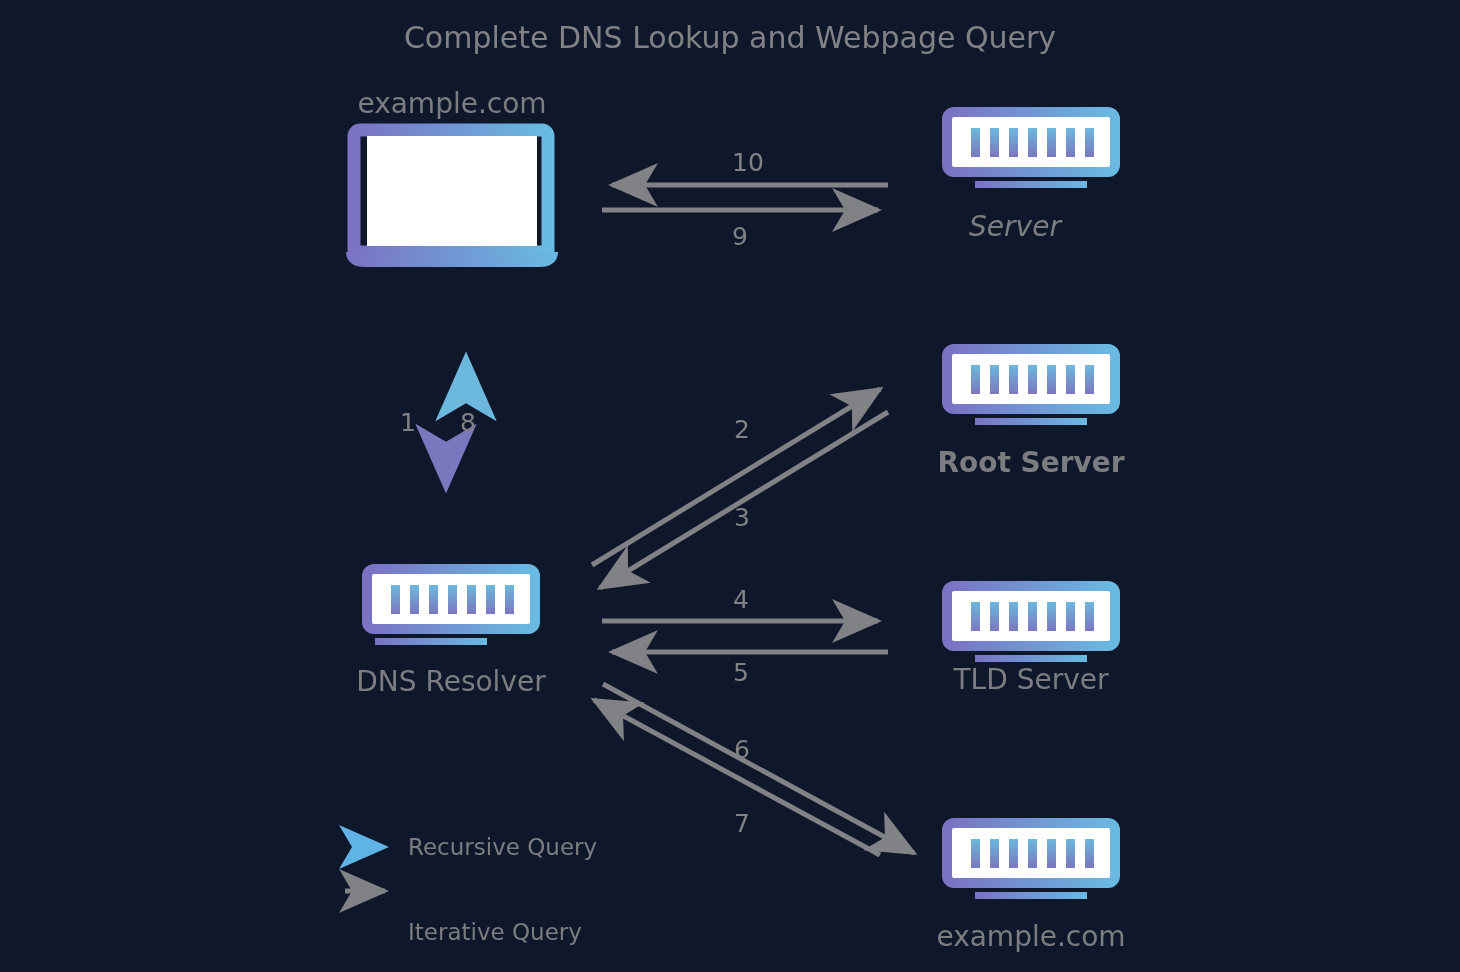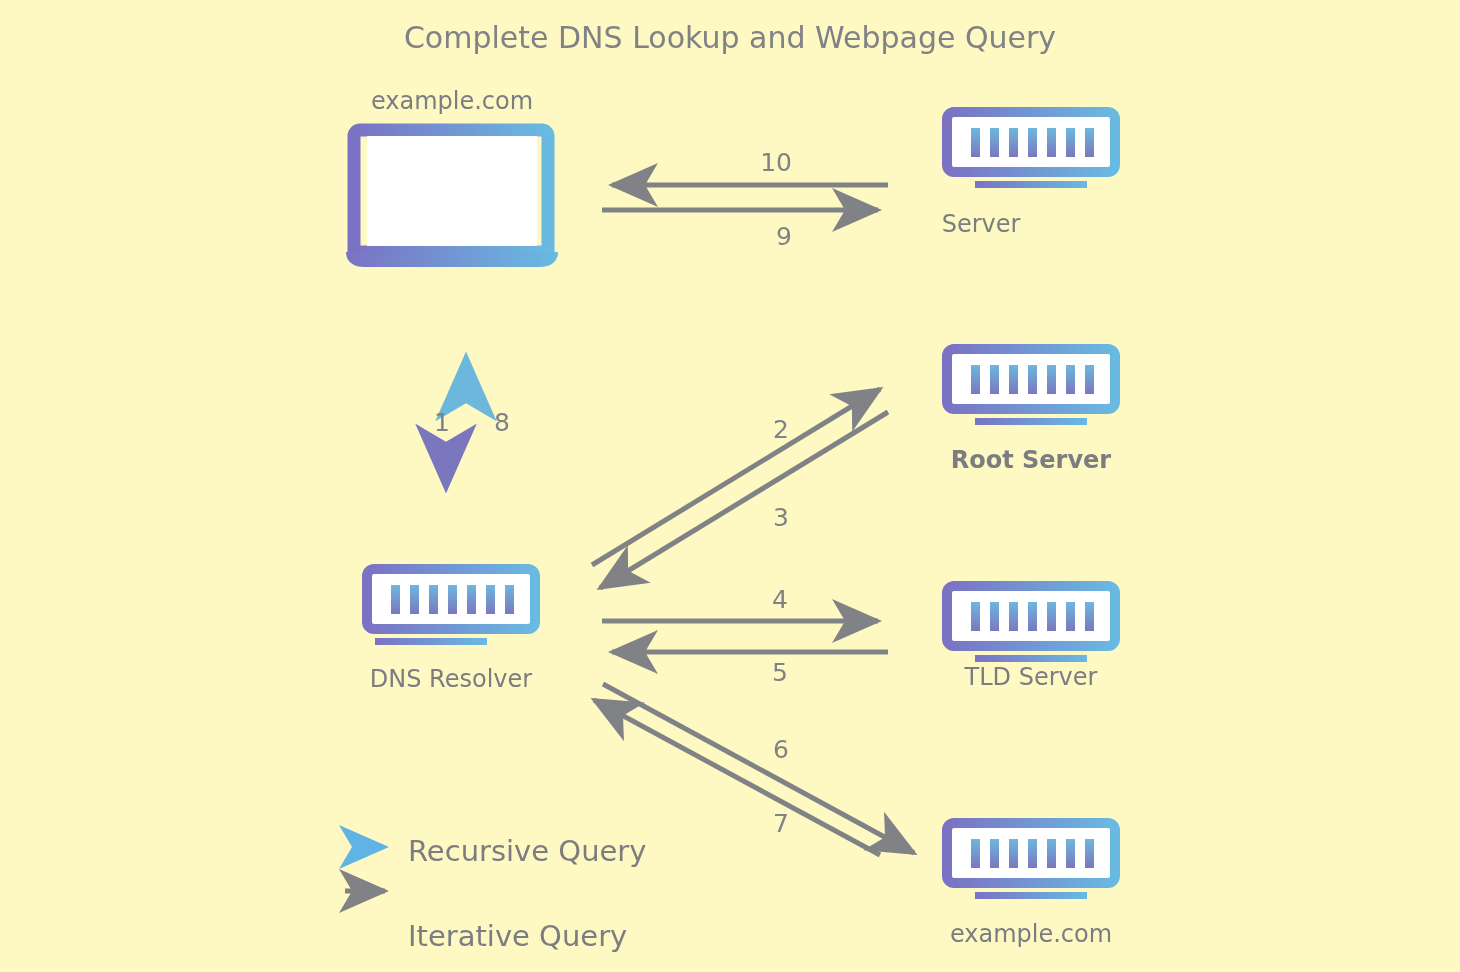--- a/index.html
+++ b/index.html
@@ -10,21 +10,21 @@
   body {
     width: 1460px;
     height: 972px;
     overflow: hidden;
     font-family: "DejaVu Sans", "Liberation Sans", sans-serif;
   }
   #stage {
     position: relative;
     width: 1460px;
     height: 972px;
-    background: #fef9c3;
+    background: #0f172a;
   }
   #diagram-svg {
     position: absolute;
     left: 0;
     top: 0;
     width: 1460px;
     height: 972px;
   }
   .txt {
     position: absolute;
@@ -33,31 +33,31 @@
   }
   .title {
     font-size: 30px;
     color: #808285;
     left: 0;
     top: 20px;
     width: 1460px;
     text-align: center;
   }
   .node-label {
-    font-size: 24px;
+    font-size: 28px;
     text-align: center;
     color: #7b7d80;
   }
   .step-num {
     font-size: 25px;
     color: #808285;
-    text-align: right;
+    text-align: left;
   }
   .legend-label {
-    font-size: 29px;
+    font-size: 23px;
     color: #7b7d80;
   }
 </style>
 </head>
 <body>
 
 <div id="stage">
 
   <div class="txt title">Complete DNS Lookup and Webpage Query</div>
 
@@ -188,21 +188,21 @@
     <line x1="880" y1="855" x2="594" y2="700" stroke="#808285" stroke-width="5" marker-end="url(#mGrayRight)"></line>
 
     <line x1="603" y1="684" x2="914" y2="853" stroke="#808285" stroke-width="5" marker-end="url(#mGrayRight)"></line>
 
     <line x1="345" y1="847" x2="385" y2="847" stroke="url(#gHoriz)" stroke-width="5" marker-end="url(#mLegendGrad)"></line>
     <line x1="345" y1="891" x2="385" y2="891" stroke="#808285" stroke-width="5" marker-end="url(#mGrayRight)"></line>
   </svg>
 
   <div class="txt node-label" style="left:352px; top:87px; width:200px;">example.com</div>
 
-  <div class="txt node-label" style="left:881px; top:210px; width:200px;">Server</div>
+  <div class="txt node-label" style="left:915px; top:210px; width:200px;font-style:italic;">Server</div>
 
   <div class="txt node-label" style="left:931px; top:446px; width:200px;font-weight:bold;">Root Server</div>
 
   <div class="txt node-label" style="left:931px; top:663px; width:200px;">TLD Server</div>
 
   <div class="txt node-label" style="left:931px; top:920px; width:200px;">example.com</div>
 
   <div class="txt node-label" style="left:351px; top:665px; width:200px;">DNS Resolver</div>
 
   <div class="txt step-num" style="left:732px; top:148px; width:60px;">10</div>

